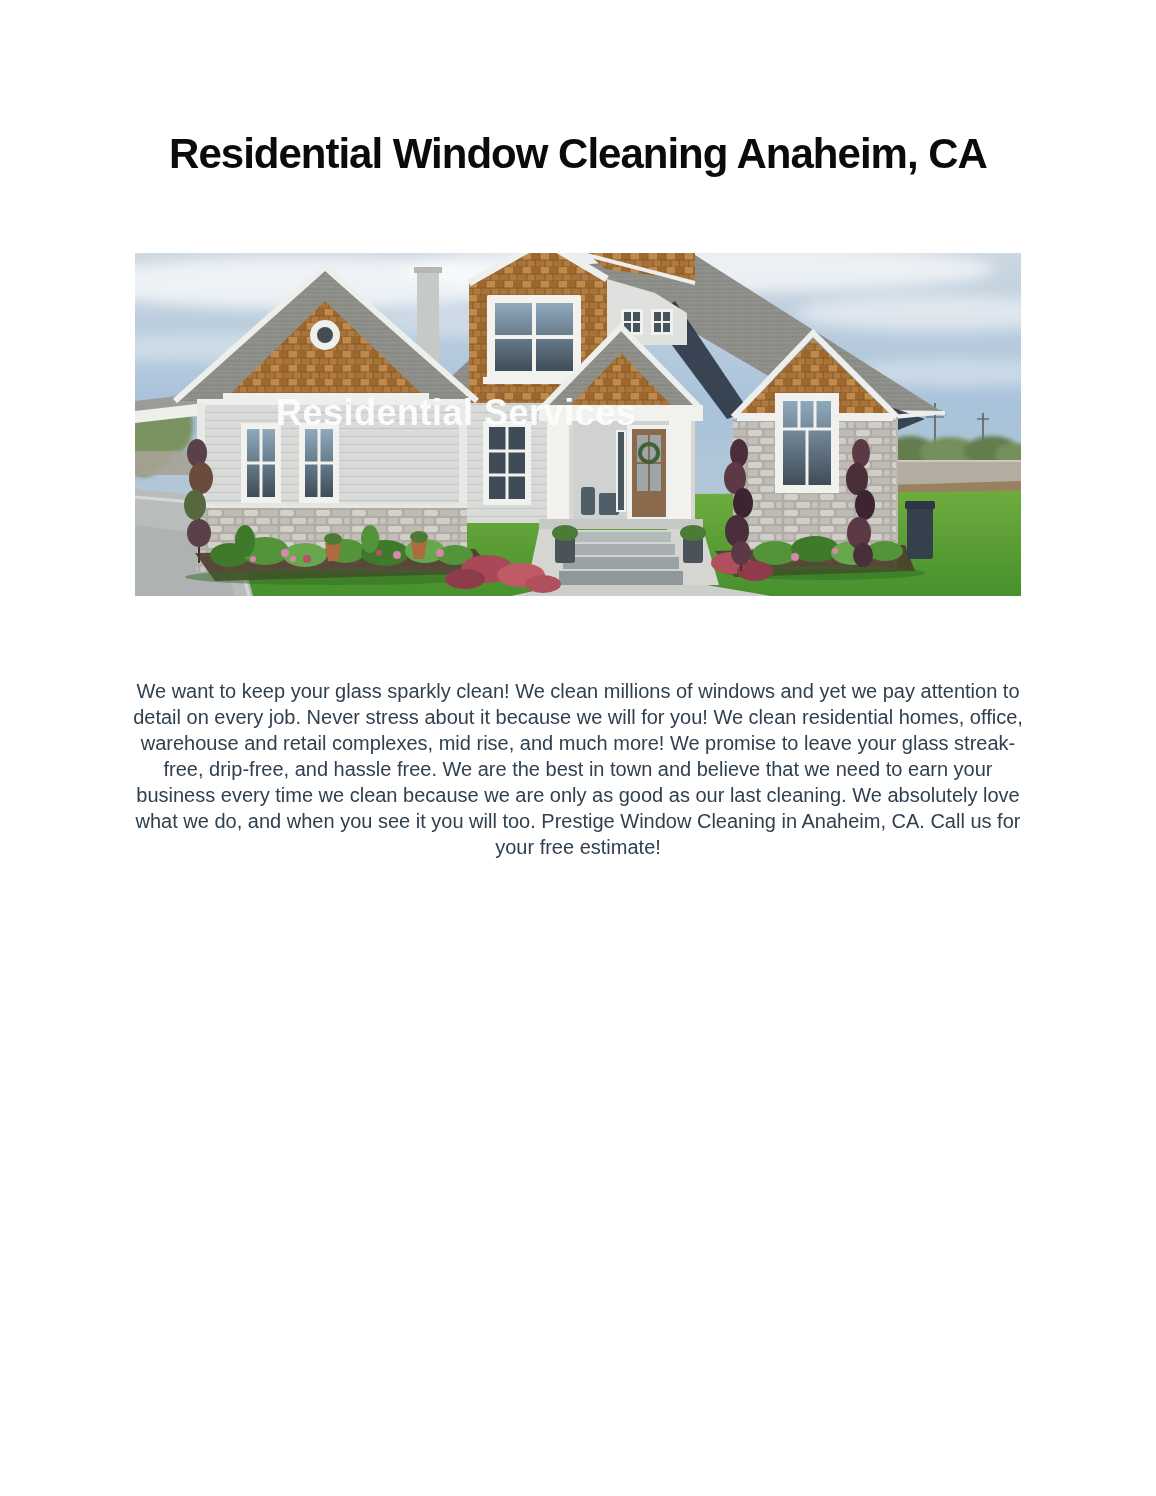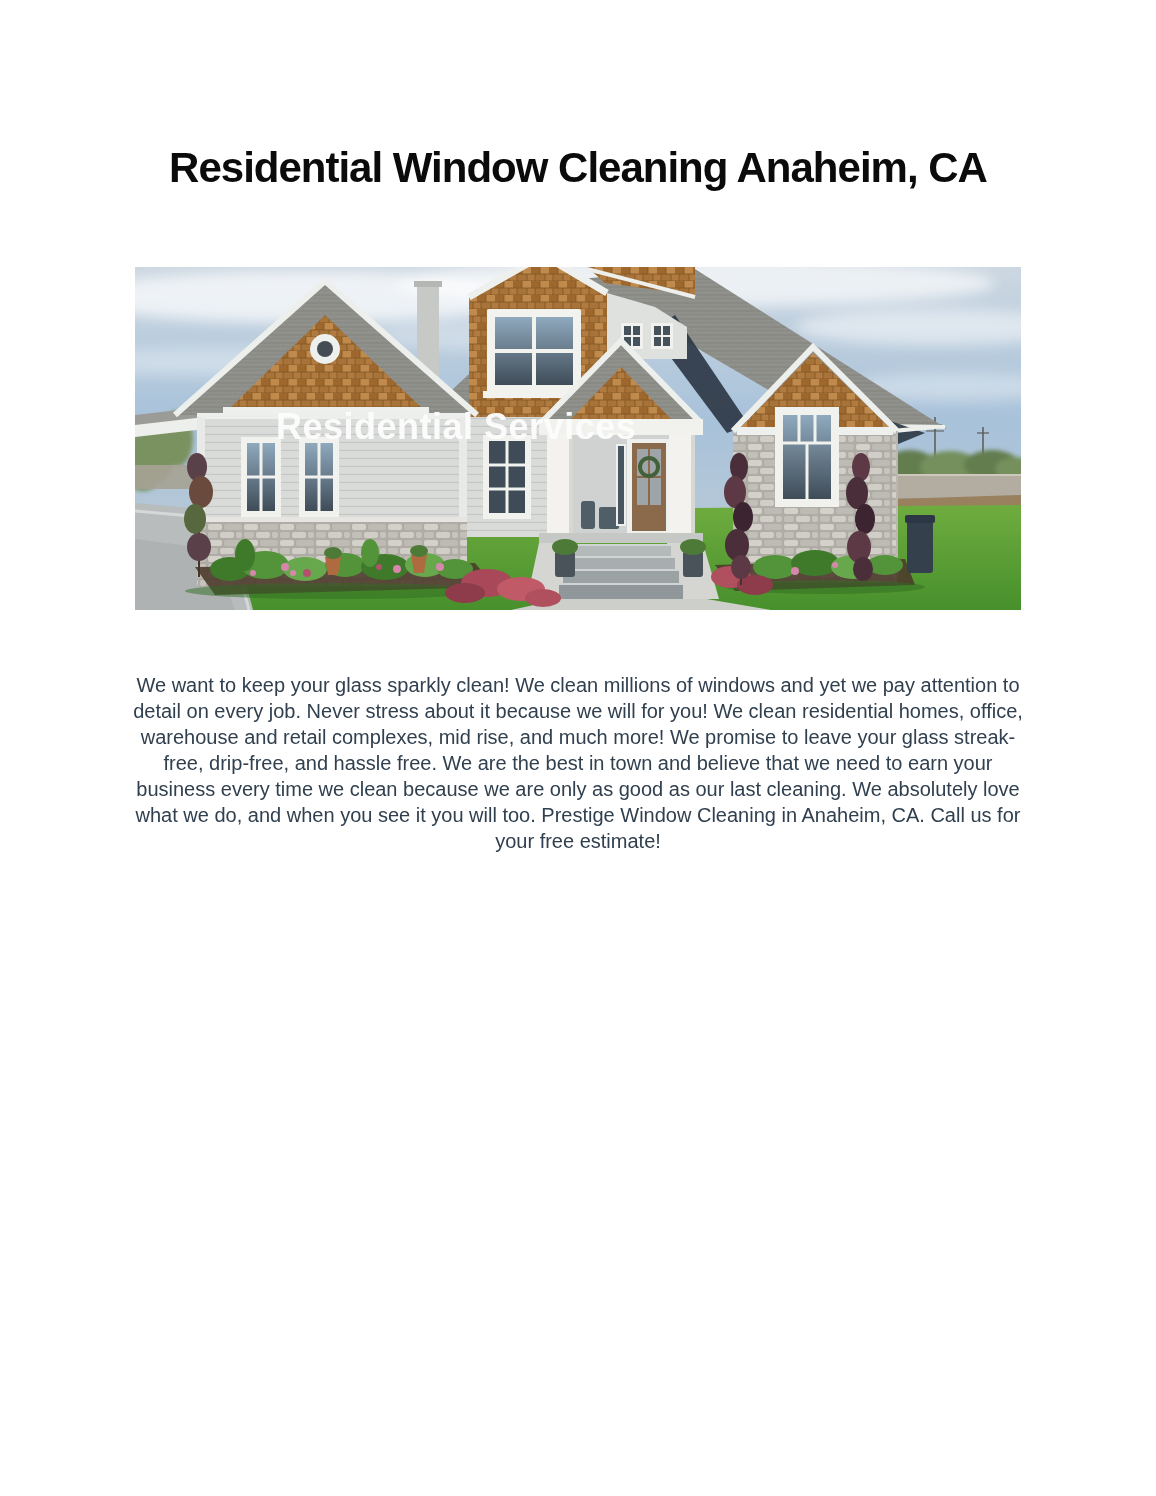--- a/index.html
+++ b/index.html
@@ -1,34 +1,34 @@
 <!DOCTYPE html>
 <html><head>
 <meta charset="utf-8">
 <style>
   html,body{margin:0;padding:0;background:#ffffff;}
   body{width:1156px;height:1496px;overflow:hidden;font-family:"Liberation Sans",sans-serif;}
   .page{position:relative;width:1156px;height:1496px;background:#ffffff;}
   h1.doc-title{
-    margin:14px;padding-top:128px;text-align:center;
+    margin:0;padding-top:128px;text-align:center;
     font-family:"Liberation Sans",sans-serif;font-weight:700;
     font-size:42px;line-height:1.25;letter-spacing:-1px;color:#0b0b0b;
   }
   figure.hero{
     position:relative;width:886px;height:343px;margin:72px auto 0;
     padding:0;overflow:hidden;background:#aac3dc;
   }
   figure.hero svg{display:block;width:886px;height:343px;}
   .hero-overlay{
     position:absolute;left:141px;top:138px;
     font-size:36px;font-weight:700;line-height:1.2;
     color:#fdfdfd;opacity:0.97;letter-spacing:0.5px;white-space:nowrap;
   }
   p.body-copy{
-    width:902px;margin:62px auto 0;text-align:center;
+    width:902px;margin:82px auto 0;text-align:center;
     font-size:20px;line-height:26px;color:#31404f;
     font-family:"Liberation Sans",sans-serif;
   }
 </style>
 </head>
 <body>
 
 <div class="page">
 
   <h1 class="doc-title">Residential Window Cleaning Anaheim, CA</h1>

